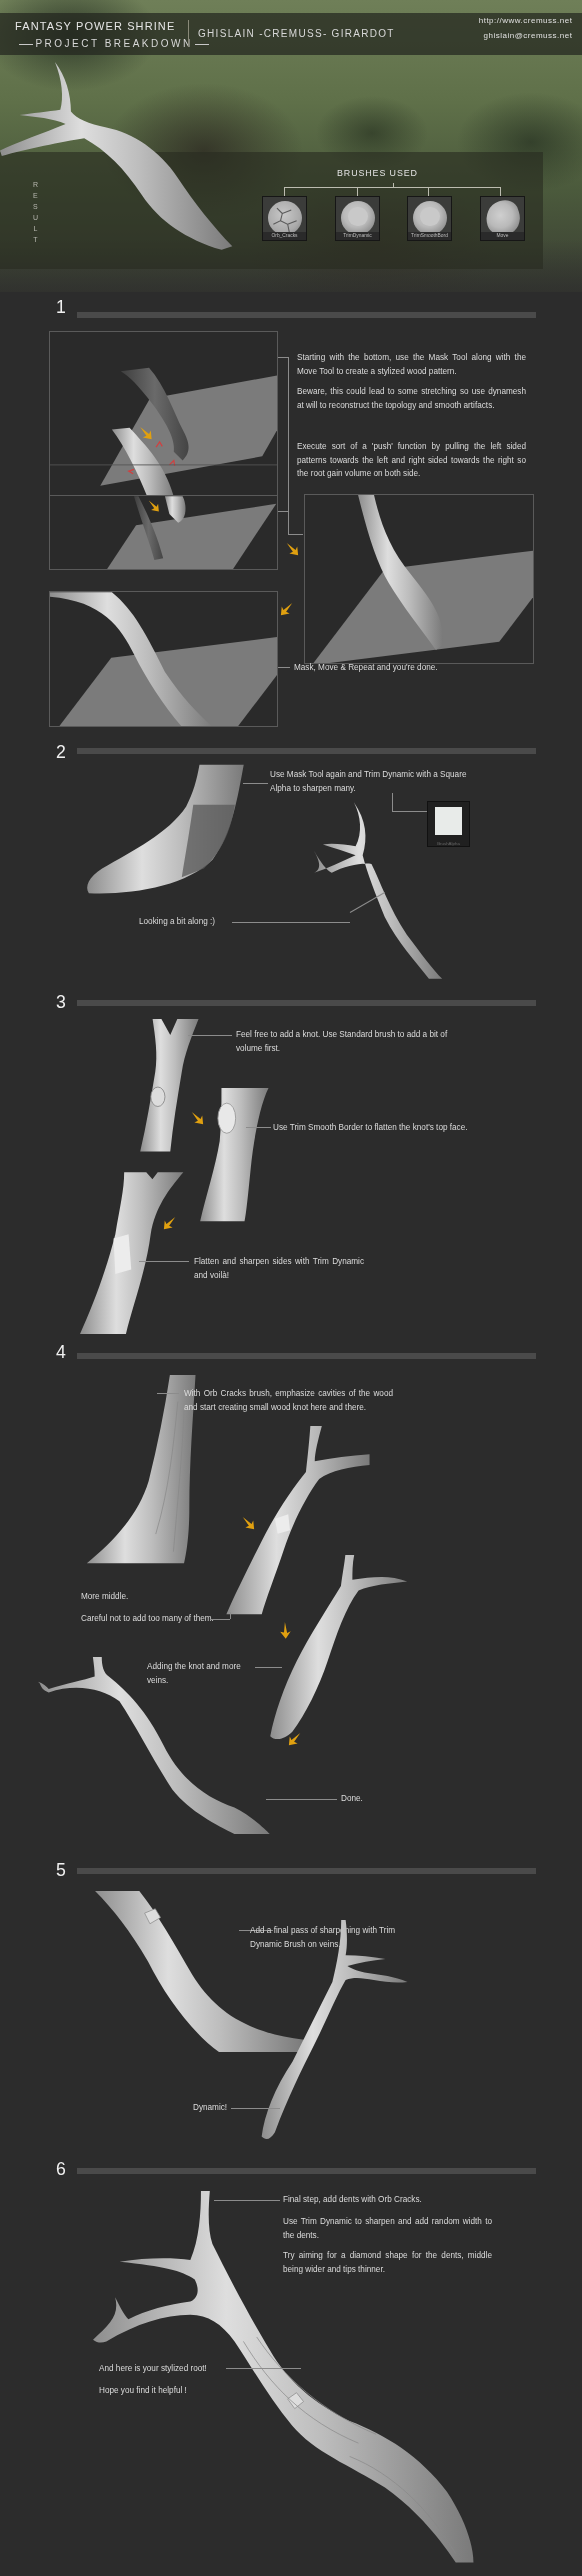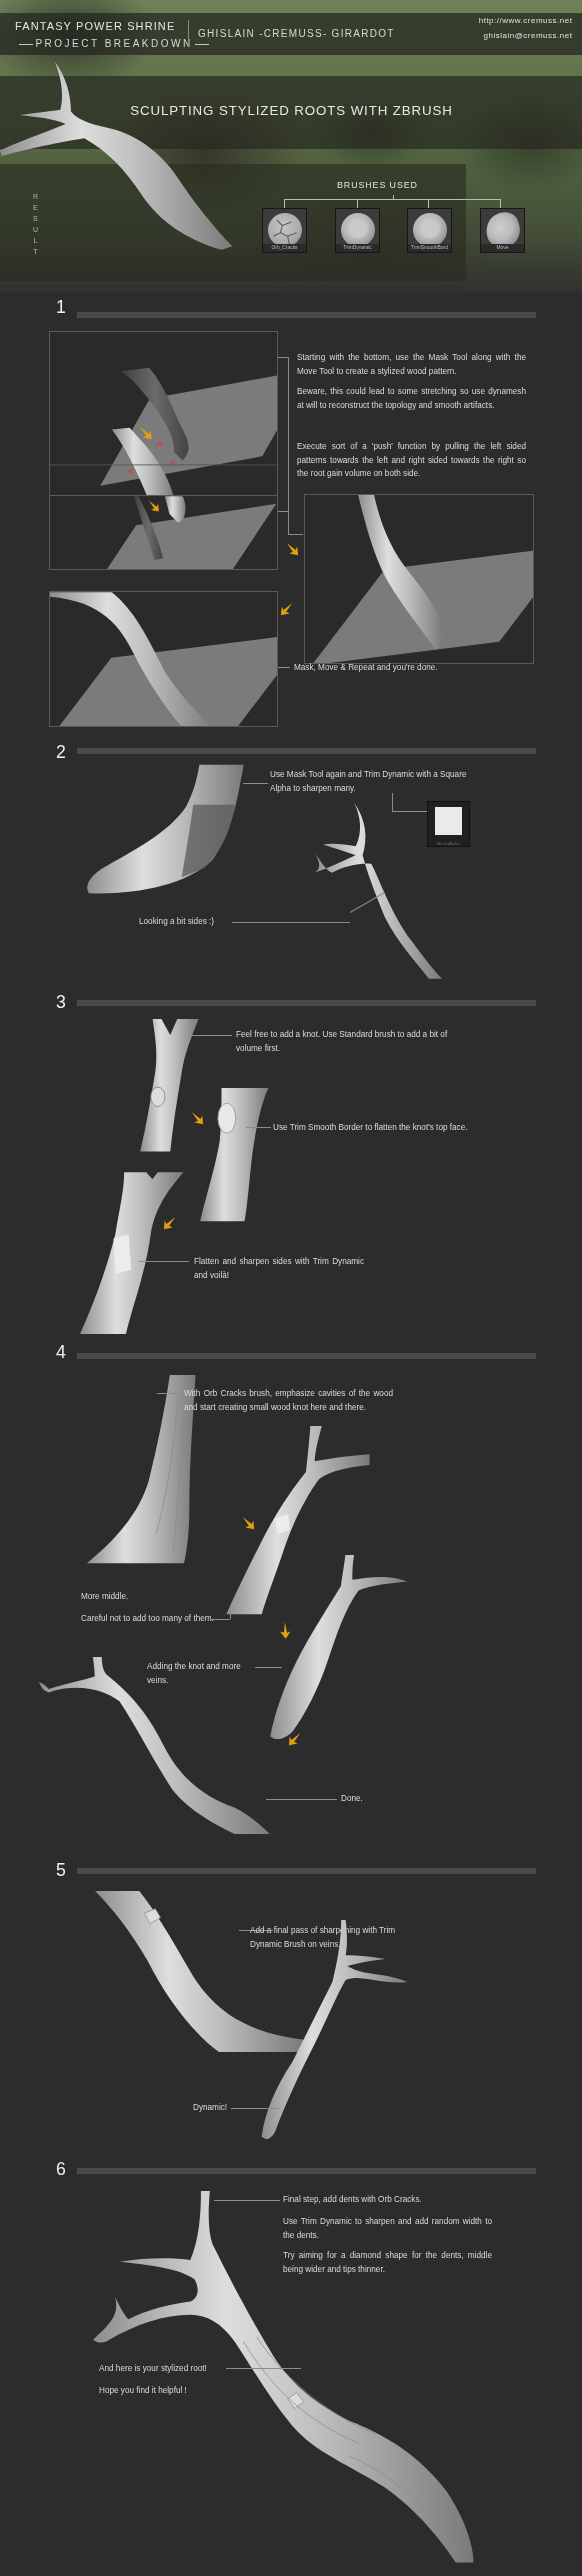--- a/index.html
+++ b/index.html
@@ -23,21 +23,21 @@
   .brand-title { position: absolute; left: 15px; top: 7px; font-size: 11px; letter-spacing: 1.1px; color: #e6e6e6; }
   .brand-sub { position: absolute; left: 16px; top: 25px; font-size: 10px; letter-spacing: 2.5px; color: #d8d8d8; }
   .brand-sub::before, .brand-sub::after { content: ""; display: inline-block; width: 14px; height: 0.9px; background: #c8c8c8; vertical-align: middle; margin: 0 2.7px; }
   .brand-divider { position: absolute; left: 188px; top: 7px; width: 0.9px; height: 26.6px; background: #8a8a7a; }
   .author { position: absolute; left: 198px; top: 15px; font-size: 10px; letter-spacing: 1.3px; color: #d8d8d8; }
   .contact { position: absolute; right: 10.6px; top: 0; text-align: right; font-size: 8px; letter-spacing: 0.5px; color: #e0e0e0; line-height: 15px; }
 
   .titlebar { position: absolute; left: 0; top: 76px; width: 583px; height: 73px; background: rgba(38,40,32,0.70); }
   .main-title { position: absolute; left: 0; top: 26.6px; width: 583px; text-align: center; font-size: 13.3px; letter-spacing: 0.9px; color: #e8e8e8; }
 
-  .brushbar { position: absolute; left: 0; top: 152px; width: 466px; height: 117px; background: rgba(40,44,32,0.62); margin-top: 12px; }
+  .brushbar { position: absolute; left: 0; top: 152px; width: 543px; height: 117px; background: rgba(40,44,32,0.62); }
   .result-vert { position: absolute; left: 31px; top: 26.6px; width: 8.9px; font-size: 7px; line-height: 11px; letter-spacing: 0; text-align: center; color: #b8b8b0; }
   .brushes-label { position: absolute; left: 337px; top: 16px; font-size: 8.9px; letter-spacing: 0.9px; color: #e4e4e4; }
   .bracket { position: absolute; left: 284px; top: 35px; width: 217px; height: 8.9px; border-top: 0.9px solid #bcbcb0; }
   .bracket .tick { position: absolute; top: -0.9px; width: 0.9px; height: 8.9px; background: #bcbcb0; }
   .bracket .center { position: absolute; left: 109px; top: -5.3px; width: 0.9px; height: 5.3px; background: #bcbcb0; }
   .brush-tile { position: absolute; top: 44px; width: 45px; height: 45px; background: #3b3c3a; border: 0.9px solid #161616; }
   .brush-ball { position: absolute; left: 5.3px; top: 3.5px; width: 34px; height: 34px; border-radius: 50%;
     background: radial-gradient(circle at 45% 40%, #cfcfcf 0%, #b9b9b9 45%, #8a8a8a 80%, #6d6d6d 100%); }
   .brush-ball.flat::after { content: ""; position: absolute; left: 7px; top: 6.2px; width: 19.5px; height: 19.5px; border-radius: 50%; background: #c9c9c9; }
   .brush-ball.cracks { background: radial-gradient(circle at 45% 40%, #c8c8c8 0%, #aaa 60%, #777 100%); }
@@ -89,23 +89,20 @@
     <div class="brand-title">FANTASY POWER SHRINE</div>
     <div class="brand-sub">PROJECT BREAKDOWN</div>
     <div class="brand-divider"></div>
     <div class="author">GHISLAIN -CREMUSS- GIRARDOT</div>
     <div class="contact">
       <div>http://www.cremuss.net</div>
       <div>ghislain@cremuss.net</div>
     </div>
   </div>
 
-  <div class="titlebar">
-    <div class="main-title">SCULPTING STYLIZED ROOTS WITH ZBRUSH</div>
-  </div>
 
   <div class="brushbar">
     <div class="result-vert" id="resultVert">R<br>E<br>S<br>U<br>L<br>T</div>
     <div class="brushes-label">BRUSHES USED</div>
     <div class="bracket">
       <div class="center"></div>
       <div class="tick" style="left:0"></div>
       <div class="tick" style="left:73px"></div>
       <div class="tick" style="left:144px"></div>
       <div class="tick" style="left:216px"></div>
@@ -207,21 +204,21 @@
   <div class="abs" style="left:427px;top:801px;width:43px;height:46px;background:#202020;border:0.9px solid #111">
     <div style="position:absolute;left:7px;top:5.3px;width:26.6px;height:28px;background:#e8ebe9"></div>
     <div style="position:absolute;left:0;bottom:0;width:100%;font-size:4.4px;color:#666;text-align:center">BrushAlpha</div>
   </div>
 
   <svg class="abs" style="left:292px;top:802px" width="159" height="177" viewBox="0 0 180 200">
     <path d="M70 0 C78 15 80 35 72 50 C60 48 45 46 35 48 C48 52 60 56 72 60 C55 68 40 75 25 80 C35 75 30 65 25 55 C32 68 40 78 45 80 C60 72 80 68 90 70 C100 90 110 120 130 150 C145 170 160 190 170 200 L155 200 C140 180 120 160 105 130 C95 105 85 80 80 60 C86 40 84 20 70 0 Z" fill="url(#woodGrad)"></path>
   </svg>
   <div class="leader" style="left:232px;top:922px;width:118px"></div>
   <div class="leader" style="left:350px;top:912px;width:40px;transform:rotate(-30deg);transform-origin:left"></div>
-  <div class="txt" style="left:139px;top:915px;width:97px">Looking a bit sides :)</div>
+  <div class="txt" style="left:139px;top:915px;width:97px">Looking a bit along :)</div>
 </div>
 
 <div>
   <div class="sec-num" style="top:992px">3</div>
   <div class="sec-bar" style="top:1000px"></div>
 
   <svg class="abs" style="left:133px;top:1019px" width="71" height="137" viewBox="0 0 80 155">
     <path d="M22 0 L32 0 L42 18 L50 0 L74 0 C66 20 58 40 55 60 C50 90 45 120 42 150 L8 150 C15 120 20 90 25 60 C28 40 25 20 22 0 Z" fill="url(#woodGrad)"></path>
     <ellipse cx="28" cy="88" rx="8" ry="11" fill="#dcdcdc" stroke="#888" stroke-width="1"></ellipse>
   </svg>

